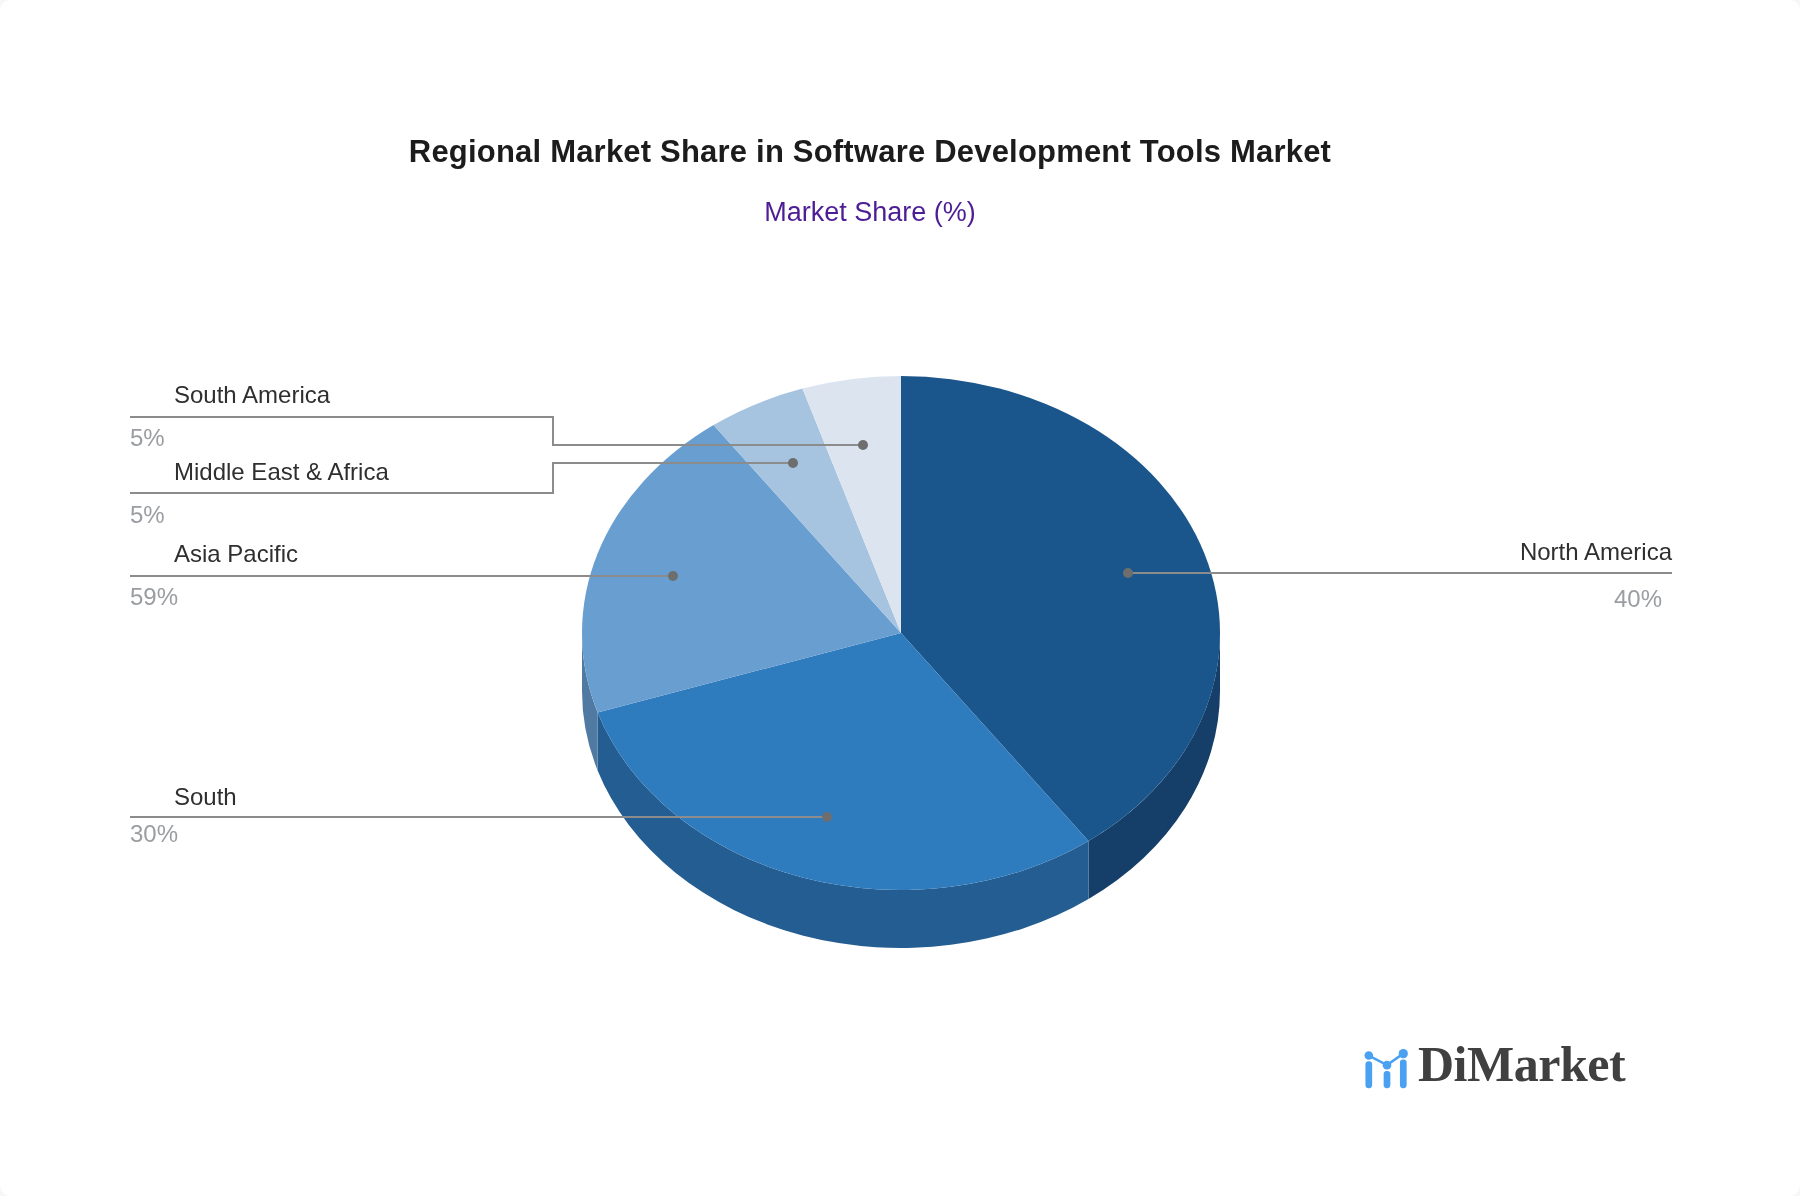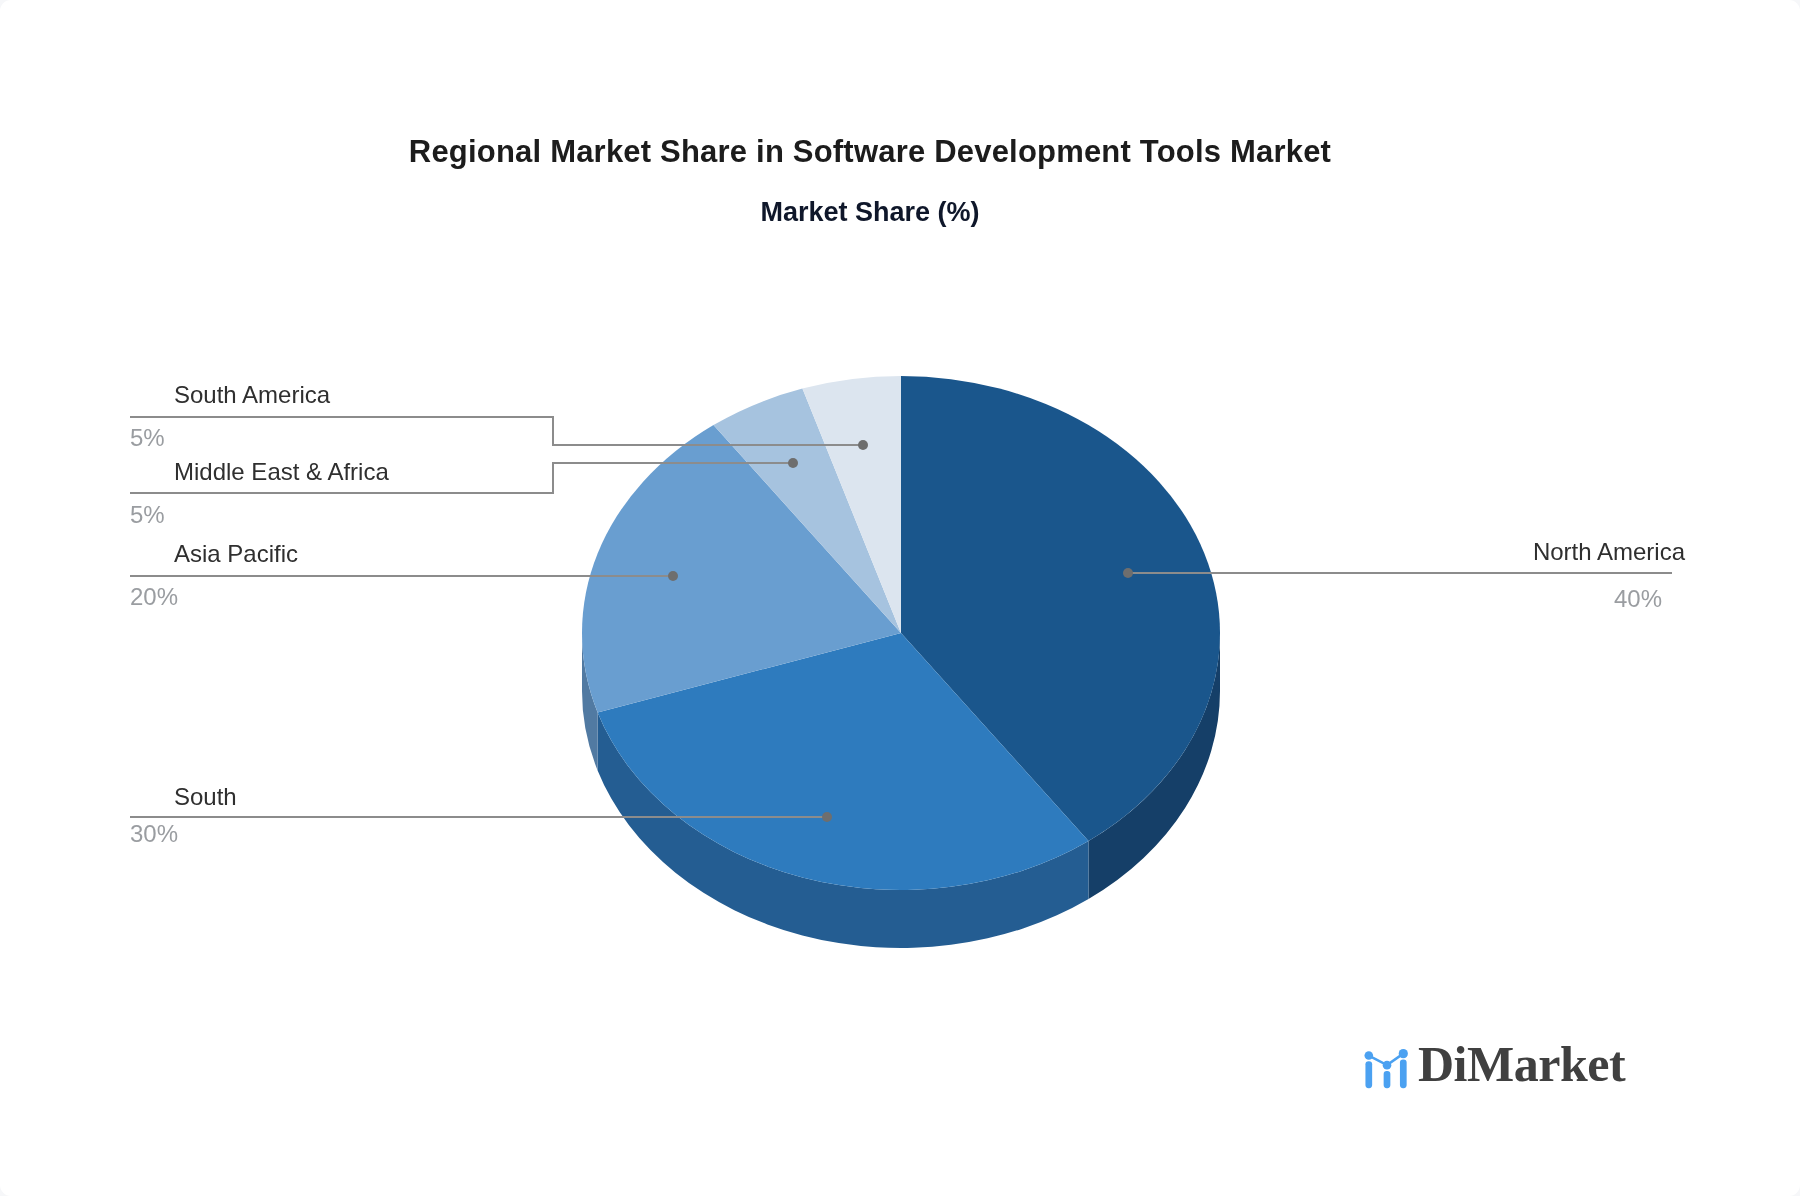--- a/index.html
+++ b/index.html
@@ -6,21 +6,21 @@
   #stage{
     position:relative;width:1800px;height:1196px;background:#ffffff;
     font-family:"Liberation Sans","DejaVu Sans",sans-serif;overflow:hidden;border-radius:11px;
   }
   .title{
     position:absolute;top:134px;left:870px;transform:translateX(-50%);
     font-size:31px;font-weight:700;color:#1c1c1c;white-space:nowrap;letter-spacing:0.2px;
   }
   .subtitle{
     position:absolute;top:197px;left:870px;transform:translateX(-50%);
-    font-size:27px;font-weight:700;color:#0f172a;white-space:nowrap;
+    font-size:27px;font-weight:400;color:#4c1d95;white-space:nowrap;
   }
   #pie-svg{position:absolute;left:0;top:0;}
   .co-label{
     position:absolute;font-size:24px;color:#2f2f2f;white-space:nowrap;line-height:28px;margin-left:44px;
   }
   .co-value{
     position:absolute;font-size:24px;color:#9a9da1;white-space:nowrap;line-height:28px;
   }
   .align-right{text-align:right;}
   .logo{
@@ -61,26 +61,26 @@
       <circle cx="863" cy="445" r="5" fill="#6e6e6e"></circle>
     </svg>
 
   <div class="co-label" style="left:130px;top:381px">South America</div>
   <div class="co-value" style="left:130px;top:424px">5%</div>
 
   <div class="co-label" style="left:130px;top:458px">Middle East &amp; Africa</div>
   <div class="co-value" style="left:130px;top:501px">5%</div>
 
   <div class="co-label" style="left:130px;top:540px">Asia Pacific</div>
-  <div class="co-value" style="left:130px;top:583px">20%</div>
+  <div class="co-value" style="left:130px;top:583px">59%</div>
 
   <div class="co-label" style="left:130px;top:783px">South</div>
   <div class="co-value" style="left:130px;top:820px">30%</div>
 
-  <div class="co-label align-right" style="right:115px;top:538px">North America</div>
+  <div class="co-label align-right" style="right:128px;top:538px">North America</div>
   <div class="co-value align-right" style="right:138px;top:585px">40%</div>
 
   <div class="logo">
     <svg width="46" height="48" viewBox="0 0 48 48">
       <g fill="none" stroke="#4BA1F1" stroke-width="2.6">
         <path d="M5 11 L24 21 L41 9"></path>
       </g>
       <g fill="#4BA1F1">
         <circle cx="5" cy="11" r="4.5"></circle>
         <circle cx="24" cy="21" r="4.5"></circle>

